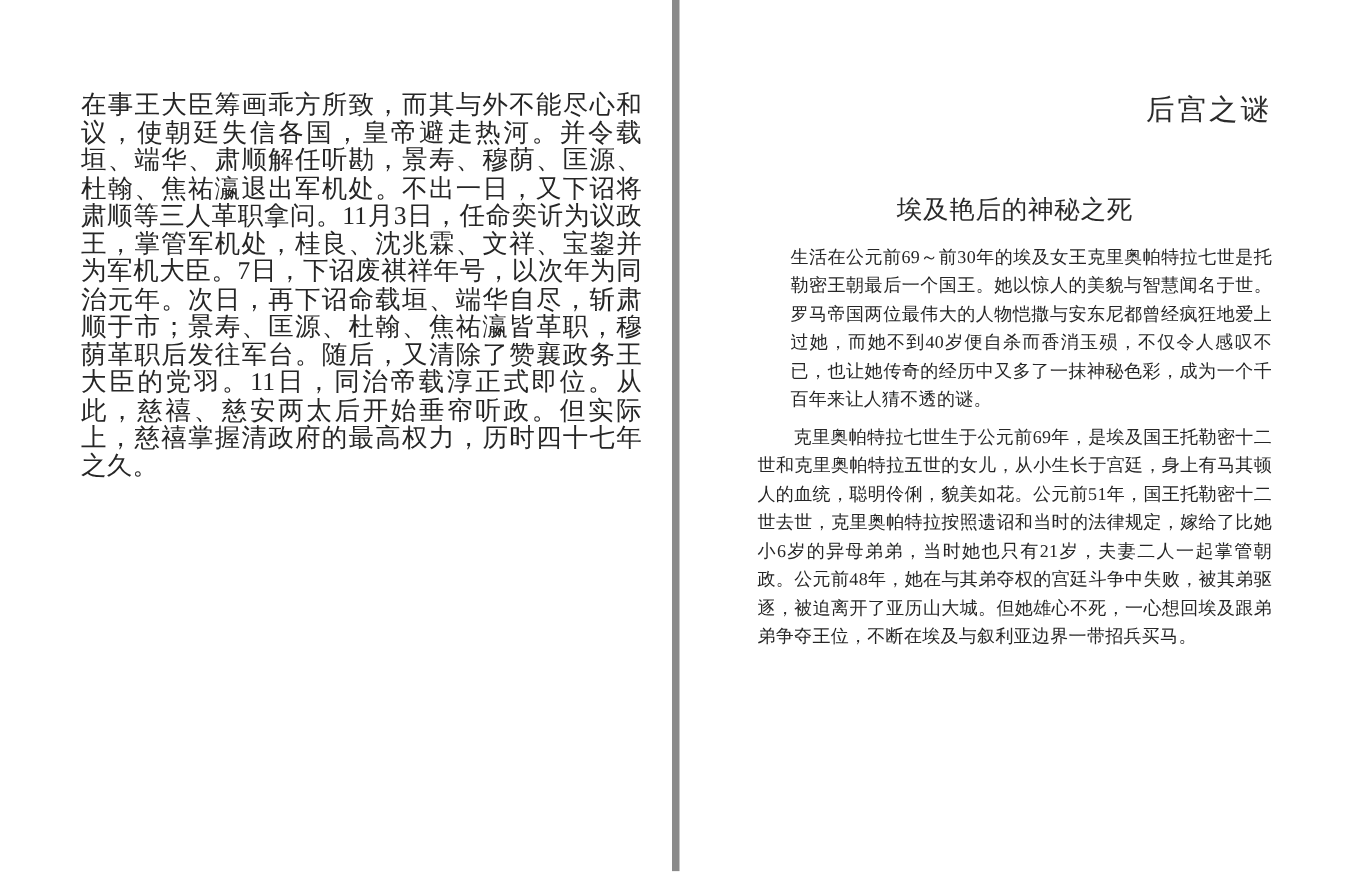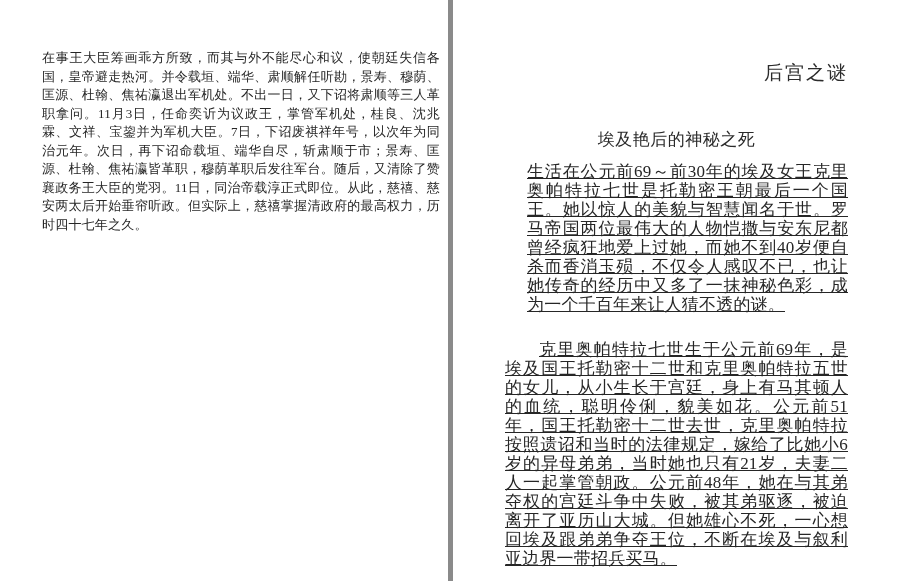--- a/index.html
+++ b/index.html
@@ -25,22 +25,22 @@
     background: #8a8a8a;
   }
   
   .left-page {
     position: absolute;
     left: 42px;
     top: 49px;
     width: 398px;
   }
   .left-page p {
-    margin: 0;
-    font-size: 13px;
+    margin: 12px;
+    font-size: 17px;
     line-height: 18.5px;
     text-align: justify;
     letter-spacing: 0.2px;
   }
   
   .right-page {
     position: absolute;
     left: 505px;
     top: 0;
     width: 343px;
@@ -69,32 +69,31 @@
     white-space: nowrap;
   }
   .right-body {
     position: absolute;
     top: 162px;
     left: 0;
     width: 343px;
   }
   .right-body p {
     margin: 0;
-    font-size: 17px;
+    font-size: 12px;
     line-height: 19px;
     text-align: justify;
     letter-spacing: 0.2px;
-    text-decoration: underline;
   }
   .right-body p.lead {
     margin-left: 22px;   
   }
   .right-body p.indent {
     text-indent: 2em;
-    margin-top: 26px;
+    margin-top: 6px;
   }
 </style>
 </head>
 <body>
 
 <div class="stage">
 
   <div class="left-page">
     <p>在事王大臣筹画乖方所致，而其与外不能尽心和议，使朝廷失信各国，皇帝避走热河。并令载垣、端华、肃顺解任听勘，景寿、穆荫、匡源、杜翰、焦祐瀛退出军机处。不出一日，又下诏将肃顺等三人革职拿问。11月3日，任命奕䜣为议政王，掌管军机处，桂良、沈兆霖、文祥、宝鋆并为军机大臣。7日，下诏废祺祥年号，以次年为同治元年。次日，再下诏命载垣、端华自尽，斩肃顺于市；景寿、匡源、杜翰、焦祐瀛皆革职，穆荫革职后发往军台。随后，又清除了赞襄政务王大臣的党羽。11日，同治帝载淳正式即位。从此，慈禧、慈安两太后开始垂帘听政。但实际上，慈禧掌握清政府的最高权力，历时四十七年之久。</p>
   </div>

